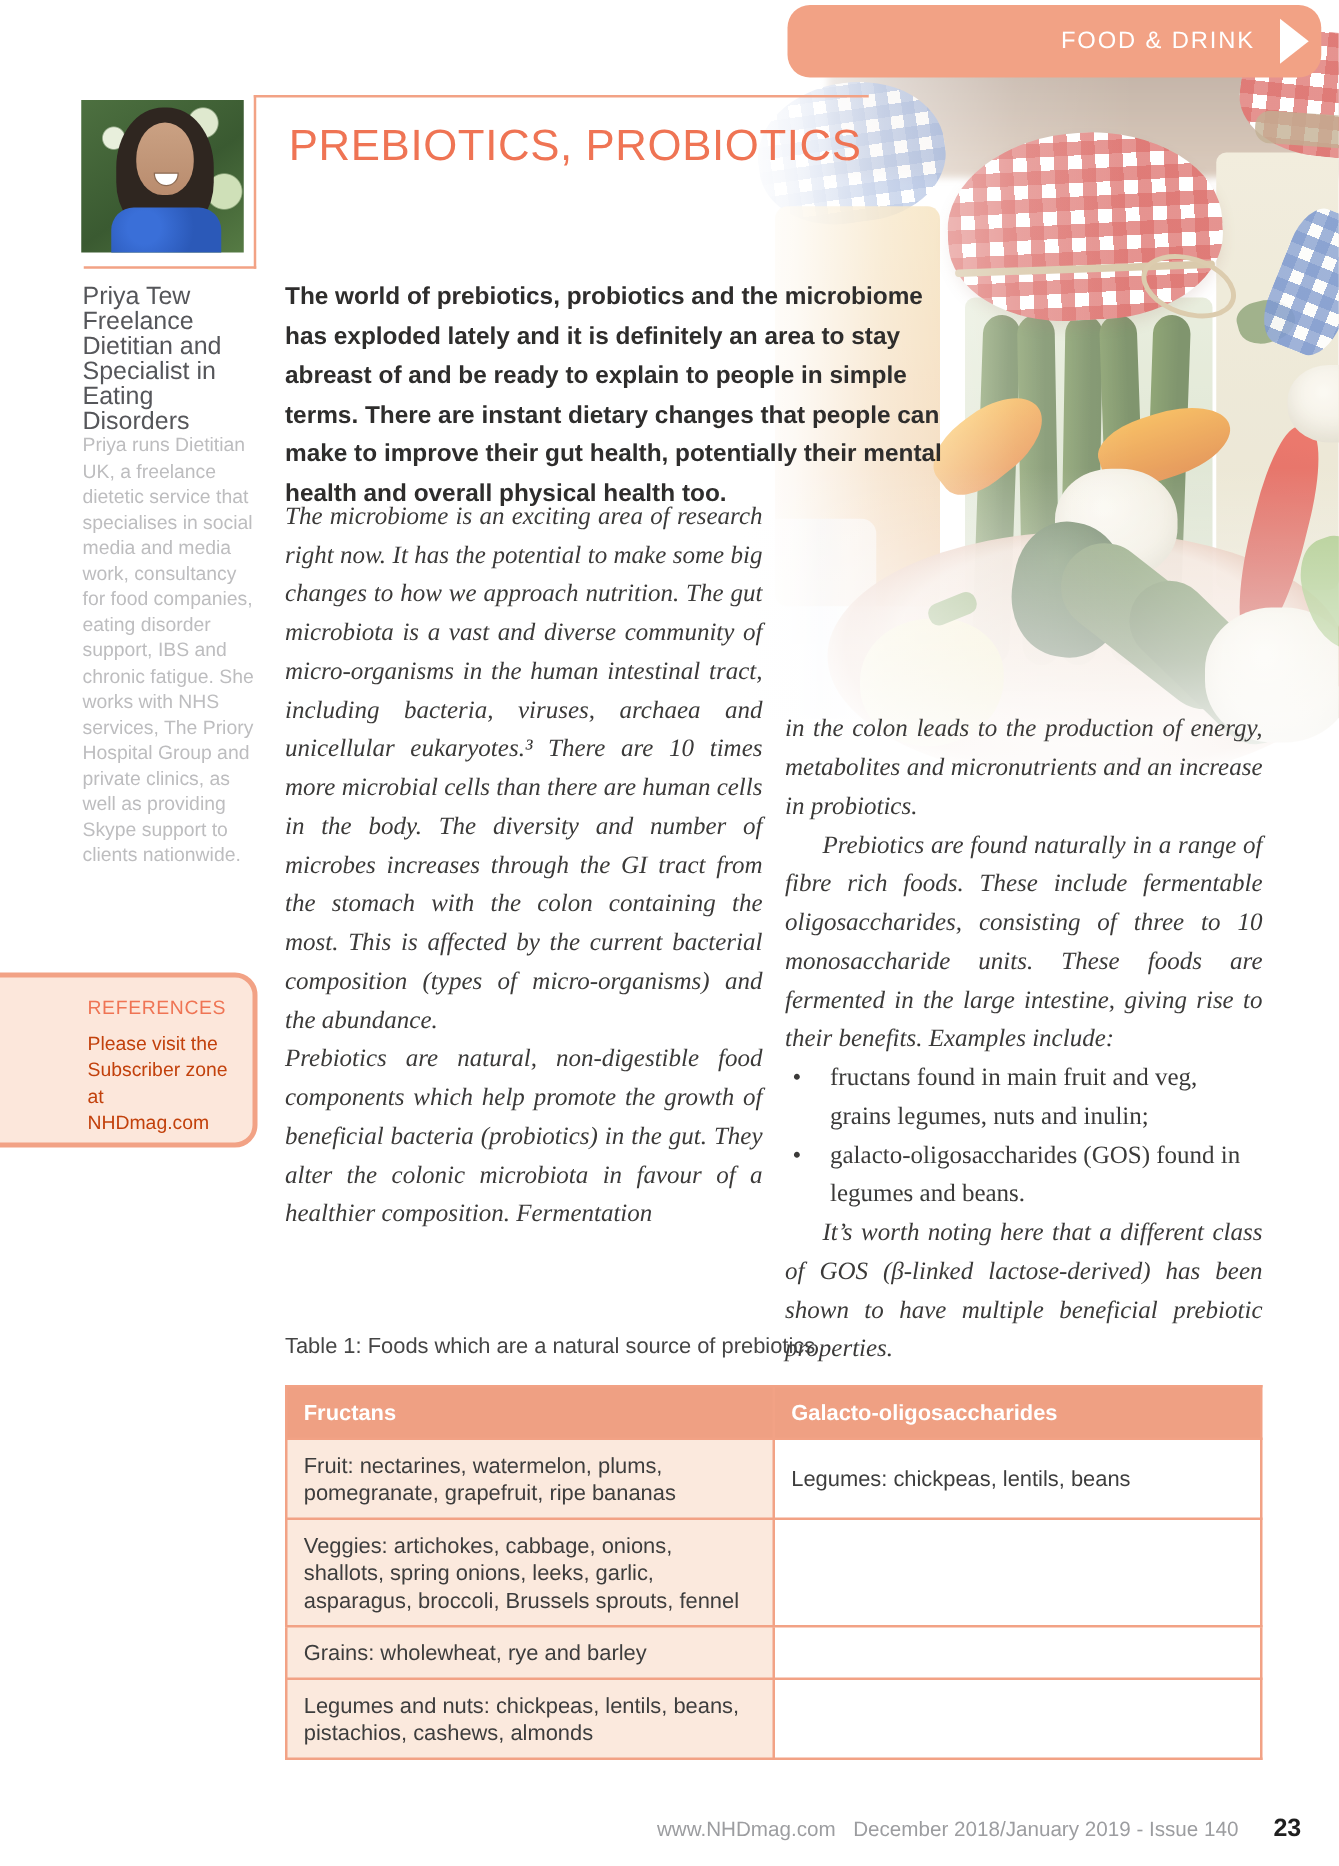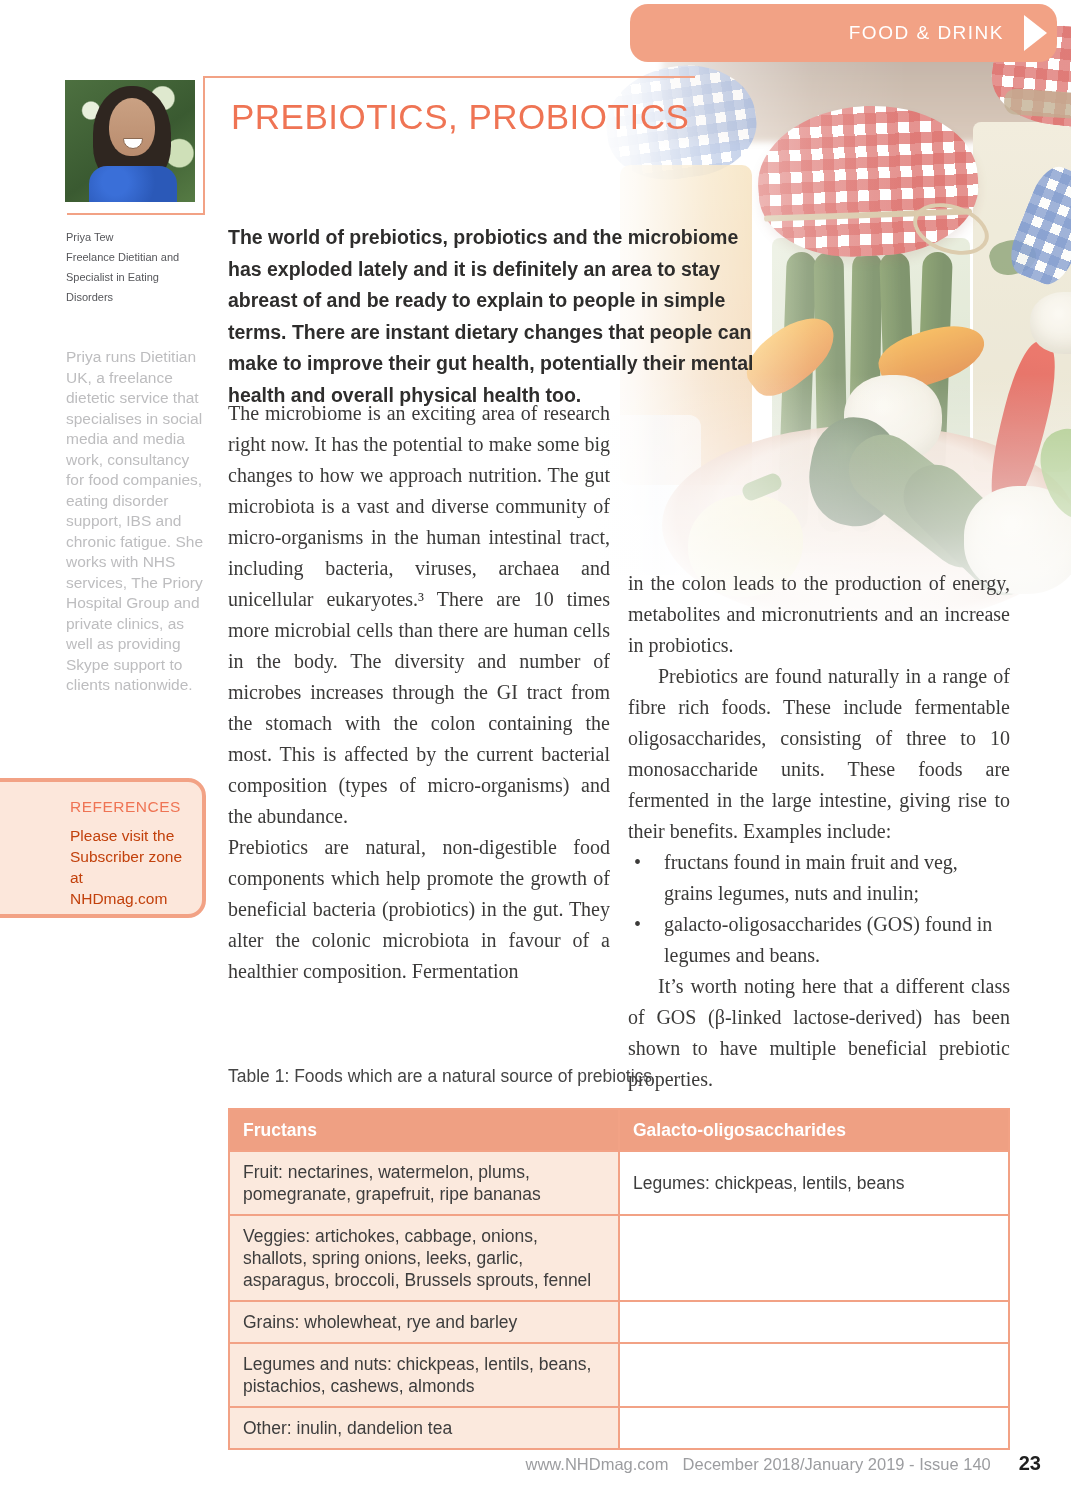--- a/index.html
+++ b/index.html
@@ -94,38 +94,38 @@
                  radial-gradient(circle at 88% 60%, #cfe0b8 10%, transparent 11%),
                  linear-gradient(145deg,#4d7040,#3a5a31 55%,#567b44);}
   .portrait *{position:absolute;}
   .hair{left:28px;top:6px;width:78px;height:100px;border-radius:48% 48% 40% 40%;background:#2f2620;}
   .face{left:44px;top:18px;width:46px;height:58px;border-radius:50% 50% 46% 46%;background:linear-gradient(180deg,#caa183,#b98c6e);}
   .smile{left:58px;top:58px;width:18px;height:9px;border-radius:0 0 12px 12px;background:#fff;border:1px solid #8c6a52;}
   .torso{left:24px;top:86px;width:88px;height:40px;border-radius:18px 18px 0 0;
       background:radial-gradient(circle at 30% 40%, #3a6fd8 20%, #2b59b8 60%);}
 
   
-  .author{position:absolute;left:66px;top:227px;width:140px;font-size:11px;line-height:20px;color:var(--gray-mid);}
+  .author{position:absolute;left:66px;top:227px;width:140px;font-size:20px;line-height:20px;color:var(--gray-mid);}
   .bio{position:absolute;left:66px;top:347px;width:138px;font-size:15.5px;line-height:20.5px;color:var(--gray-light);}
   .refs{position:absolute;left:-24px;top:778px;width:230px;height:140px;background:var(--peach-box);
       border:4px solid var(--salmon);border-radius:18px;box-sizing:border-box;padding:16px 10px 0 90px;z-index:2;}
   .refs .refs-h{color:var(--coral);font-size:15.5px;letter-spacing:.5px;margin-bottom:9px;}
   .refs .refs-b{color:#c2410c;font-size:15.5px;line-height:21px;width:112px;}
 
   
   .title{position:absolute;left:231px;top:94px;z-index:2;color:var(--coral);
       font-size:35px;font-weight:400;letter-spacing:.5px;line-height:45px;}
   .intro{position:absolute;left:228px;top:222px;width:546px;z-index:2;color:var(--ink);
       font-weight:bold;font-size:19.5px;line-height:31.5px;}
 
   
   .serif{font-family:"Liberation Serif",serif;color:var(--serif-ink);font-size:20px;line-height:31px;text-align:justify;}
   .col1{position:absolute;left:228px;top:398px;width:382px;z-index:2;}
   .col2{position:absolute;left:628px;top:568px;width:382px;z-index:2;}
-  .col1 p,.col2 p{margin:0;}
+  .col1 p,.col2 p{margin:0;font-style:italic;}
   .sect-h{color:var(--coral);font-family:"Liberation Sans",sans-serif;font-size:17.5px;font-weight:400;
       letter-spacing:.5px;margin:21px 0 6px 0;}
   .indent{text-indent:30px;}
   ul.bullets{margin:0;padding:0;list-style:none;}
   ul.bullets li{margin:0;padding-left:36px;position:relative;text-align:left;}
   ul.bullets li::before{content:"\2022";position:absolute;left:6px;}
 
   
   .tbl-caption{position:absolute;left:228px;top:1066px;font-size:17.5px;color:#454545;z-index:2;}
   table.foods{position:absolute;left:228px;top:1096px;width:782px;border-collapse:collapse;z-index:2;
@@ -251,24 +251,20 @@
           <td class="right"></td>
         </tr>
         <tr>
           <td class="left">Grains: wholewheat, rye and barley</td>
           <td class="right"></td>
         </tr>
         <tr>
           <td class="left">Legumes and nuts: chickpeas, lentils, beans, pistachios, cashews, almonds</td>
           <td class="right"></td>
         </tr>
-        <tr>
-          <td class="left">Other: inulin, dandelion tea</td>
-          <td class="right"></td>
-        </tr>
       </tbody>
   </table>
 
   <div class="footer">
     <span class="site">www.NHDmag.com</span>
     <span class="issue">December 2018/January 2019 - Issue 140</span>
     <span class="pageno">23</span>
   </div>
 
 </div>

